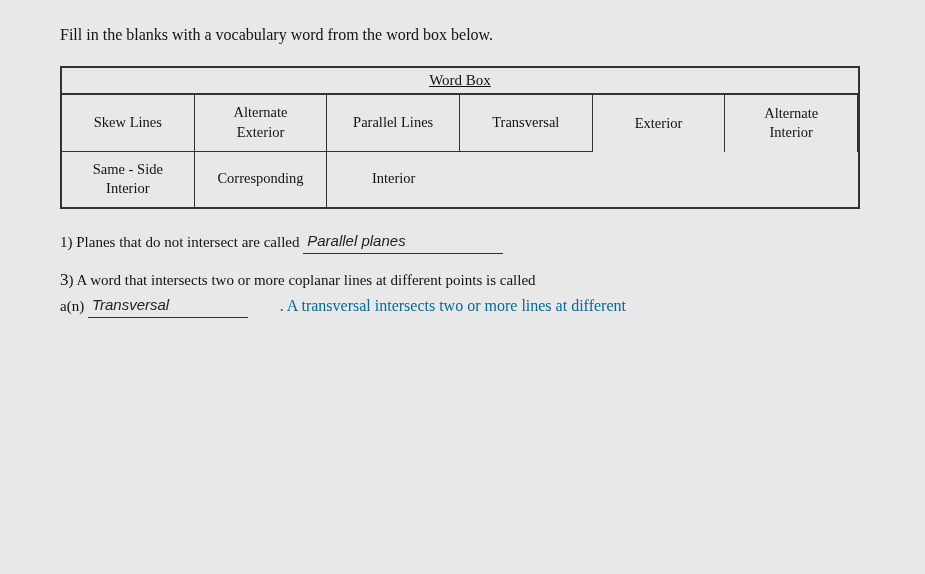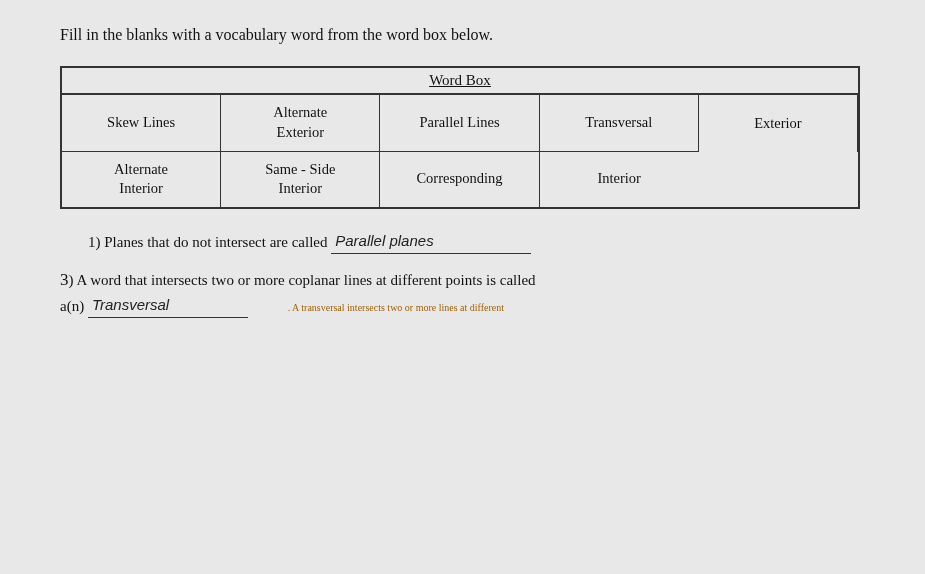--- a/index.html
+++ b/index.html
@@ -26,21 +26,21 @@
     .word-box-header {
       text-align: center;
       padding: 4px 0;
       border-bottom: 2px solid #333;
       font-size: 15px;
       text-decoration: underline;
       font-weight: normal;
     }
     .word-box-grid {
       display: grid;
-      grid-template-columns: 1fr 1fr 1fr 1fr 1fr;
+      grid-template-columns: 1fr 1fr 1fr 1fr 1fr 1fr;
     }
     .word-box-cell {
       border-right: 1px solid #333;
       border-bottom: 1px solid #333;
       padding: 8px 10px;
       text-align: center;
       vertical-align: middle;
       font-size: 14.5px;
       line-height: 1.35;
       min-height: 52px;
@@ -51,21 +51,20 @@
     .word-box-cell:last-child {
       border-right: none;
     }
     .questions {
       width: 820px;
     }
     .question {
       margin-bottom: 12px;
       font-size: 15px;
       line-height: 1.6;
-      margin-left: 28px;
     }
     .answer-line {
       display: inline-block;
       border-bottom: 1.5px solid #333;
       min-width: 160px;
       font-family: 'Segoe UI', Arial, sans-serif;
       font-style: italic;
       font-size: 15px;
       color: #222;
       padding: 0 4px;
@@ -90,23 +89,23 @@
     }
     .q3-line1 {
       font-size: 15px;
       line-height: 1.6;
     }
     .q3-line2 {
       font-size: 15px;
       line-height: 1.6;
     }
     .faded-text {
-      color: #a16207;
-      font-size: 10px;
-      margin-left: 36px;
+      color: #0369a1;
+      font-size: 16px;
+      margin-left: 28px;
     }
   </style>
 </head>
 <body>
 
 <p class="instruction">Fill in the blanks with a vocabulary word from the word box below.</p>
 
 <div class="word-box-container">
   <div class="word-box-header">Word Box</div>
   <div class="word-box-grid">

